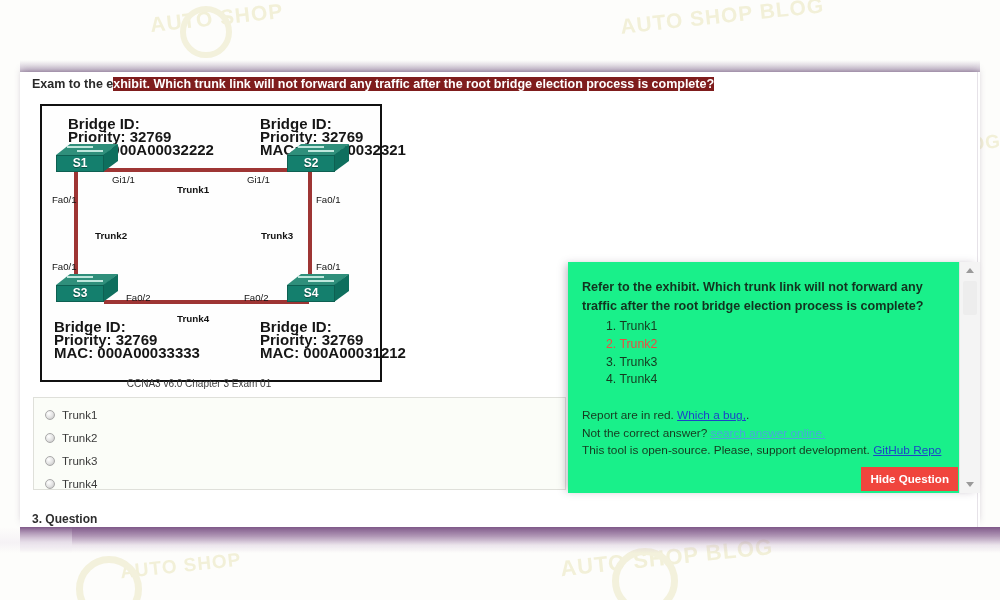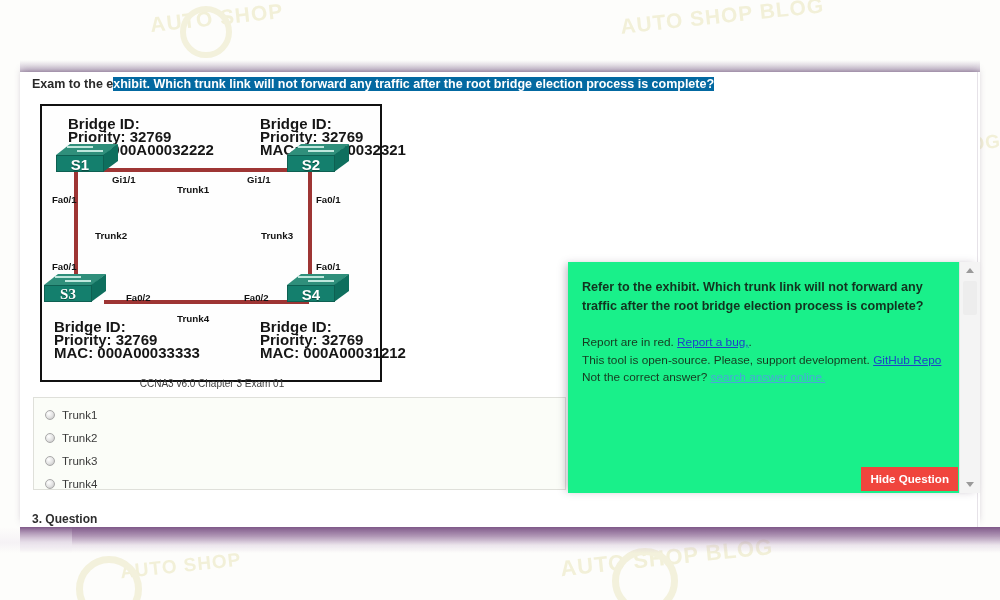--- a/index.html
+++ b/index.html
@@ -69,38 +69,38 @@
   #question-line {
     position: absolute;
     left: 12px;
     top: 5px;
     font-size: 12.5px;
     font-weight: bold;
     color: #2a2a2a;
     white-space: nowrap;
   }
   #question-line .sel {
-    background: #0369a1;
+    background: #7f1d1d;
     color: #ffffff;
   }
 
   
   #exhibit {
     position: absolute;
     left: 20px;
     top: 32px;
     width: 342px;
     height: 278px;
     background: #fefefe;
     border: 2.5px solid #111111;
     box-sizing: border-box;
   }
   #exhibit-caption {
     position: absolute;
-    left: 21px;
+    left: 8px;
     top: 306px;
     width: 342px;
     text-align: center;
     font-size: 10px;
     color: #3b3b3b;
   }
 
   .bid {
     position: absolute;
     font-size: 15px;
@@ -157,30 +157,30 @@
     position: absolute;
     display: block;
     height: 1.6px;
     background: #bfe7dd;
   }
   .sw .label {
     position: absolute;
     left: 0; top: 12px;
     width: 48px;
     text-align: center;
-    font-size: 15px;
+    font-size: 12px;
     font-weight: bold;
     color: #ffffff;
     text-shadow: 0 1px 0 #0a4f43;
   }
 
   .ifl {
     position: absolute;
     font-size: 9.6px;
-    font-weight: bold;
+    font-weight: normal;
     color: #131313;
     white-space: nowrap;
   }
   .trunklbl {
     position: absolute;
     font-size: 9.8px;
     font-weight: bold;
     color: #131313;
     white-space: nowrap;
   }
@@ -435,21 +435,21 @@
           <div class="topface"></div>
           <div class="side"></div>
           <div class="front"></div>
           <div class="arrows">
             <i style="left:4px; top:1px; width:26px;"></i>
             <i style="left:14px; top:5px; width:26px;"></i>
           </div>
           <div class="label">S2</div>
         </div>
 
-        <div class="sw" style="left:2px; top:168px;font-family:Liberation Serif, serif;">
+        <div class="sw" style="left:14px; top:168px;">
           <div class="topface"></div>
           <div class="side"></div>
           <div class="front"></div>
           <div class="arrows">
             <i style="left:4px; top:1px; width:26px;"></i>
             <i style="left:14px; top:5px; width:26px;"></i>
           </div>
           <div class="label">S3</div>
         </div>
 
@@ -500,34 +500,52 @@
         </div>
       </div>
 
       <div id="next-q">3. Question</div>
     </div>
   </div>
 
   <div id="overlay">
     <div id="overlay-body">
       <div id="ov-question">Refer to the exhibit. Which trunk link will not forward any traffic after the root bridge election process is complete?</div>
+      <ul id="ov-choices">
+        <li>
+          <span>1.</span>
+          <span>Trunk1</span>
+        </li>
+        <li class="correct">
+          <span>2.</span>
+          <span>Trunk2</span>
+        </li>
+        <li>
+          <span>3.</span>
+          <span>Trunk3</span>
+        </li>
+        <li>
+          <span>4.</span>
+          <span>Trunk4</span>
+        </li>
+      </ul>
 
       <div id="ov-lines">
         <div class="ov-line">
           <span>Report are in red.</span>
-          <span class="ov-link">Report a bug,</span><span>.</span>
+          <span class="ov-link">Which a bug,</span><span>.</span>
+        </div>
+        <div class="ov-line">
+          <span>Not the correct answer?</span>
+          <span class="ov-link dim">search answer online.</span>
         </div>
         <div class="ov-line">
           <span>This tool is open-source. Please, support development.</span>
           <span class="ov-link">GitHub Repo</span>
         </div>
-        <div class="ov-line">
-          <span>Not the correct answer?</span>
-          <span class="ov-link dim">search answer online.</span>
-        </div>
       </div>
     </div>
 
     <button id="hide-question">Hide Question</button>
 
     <div id="ov-scroll">
       <div class="arr up">
           <span></span>
         </div>
       <div id="ov-thumb"></div>

